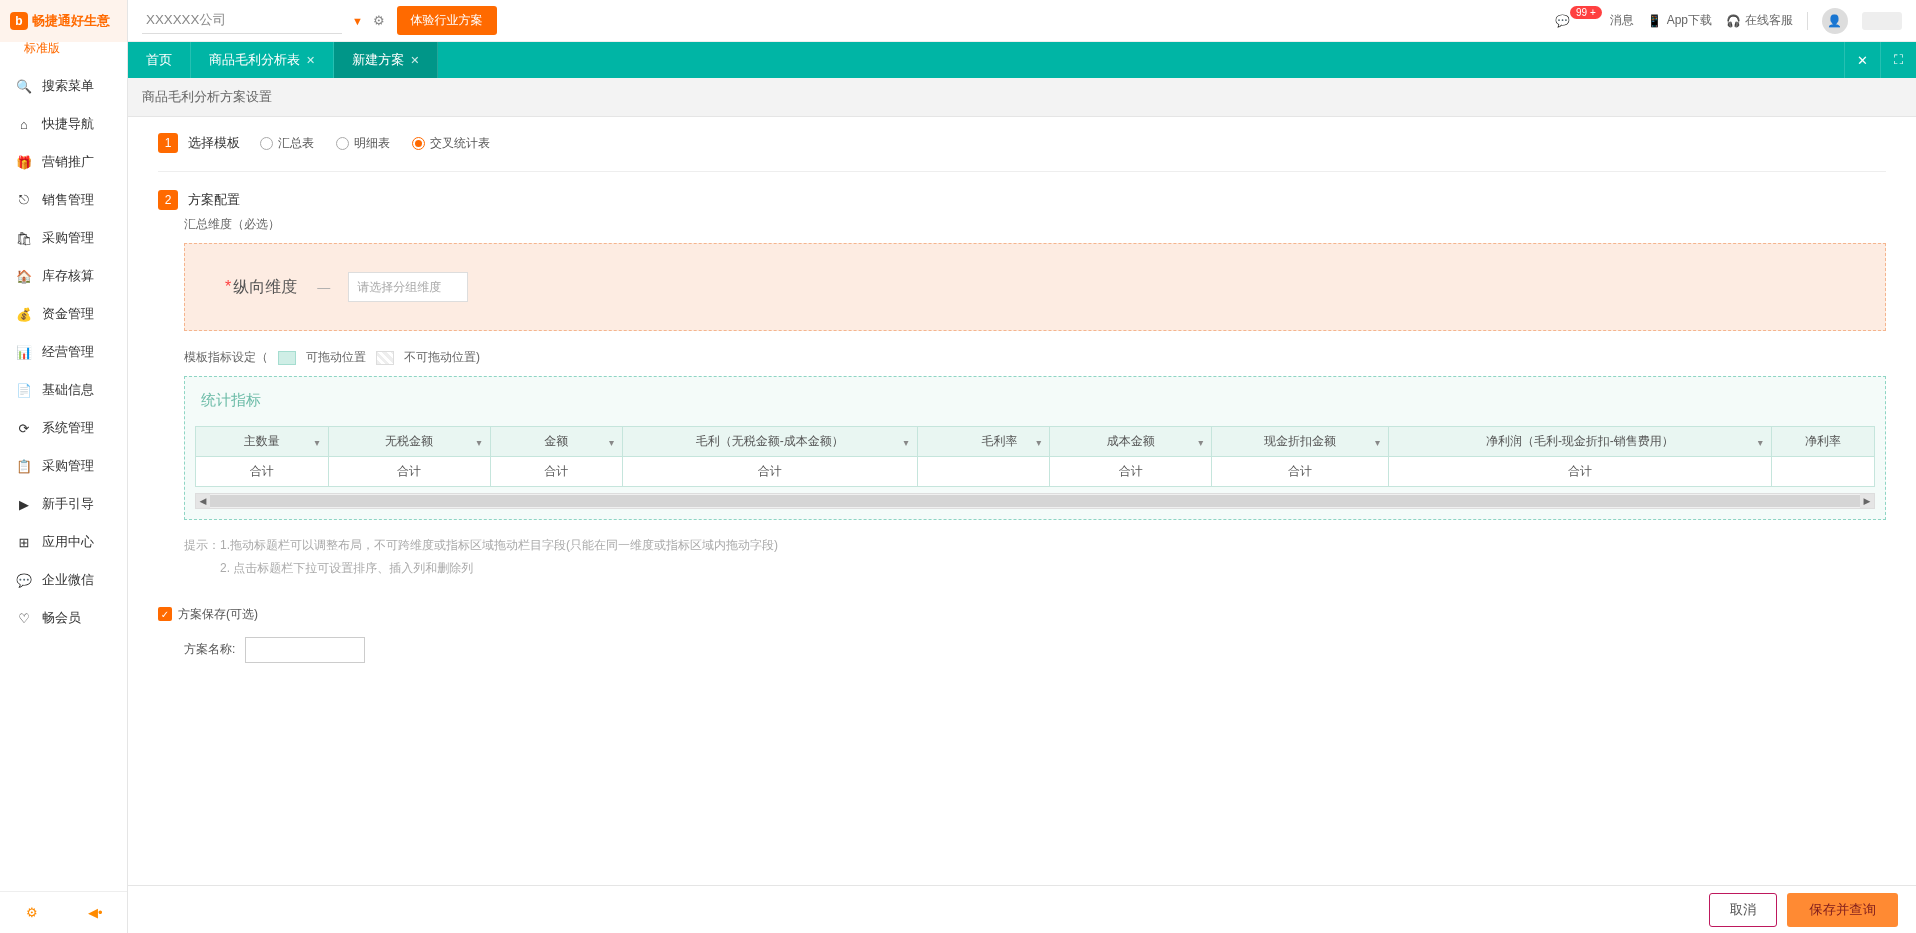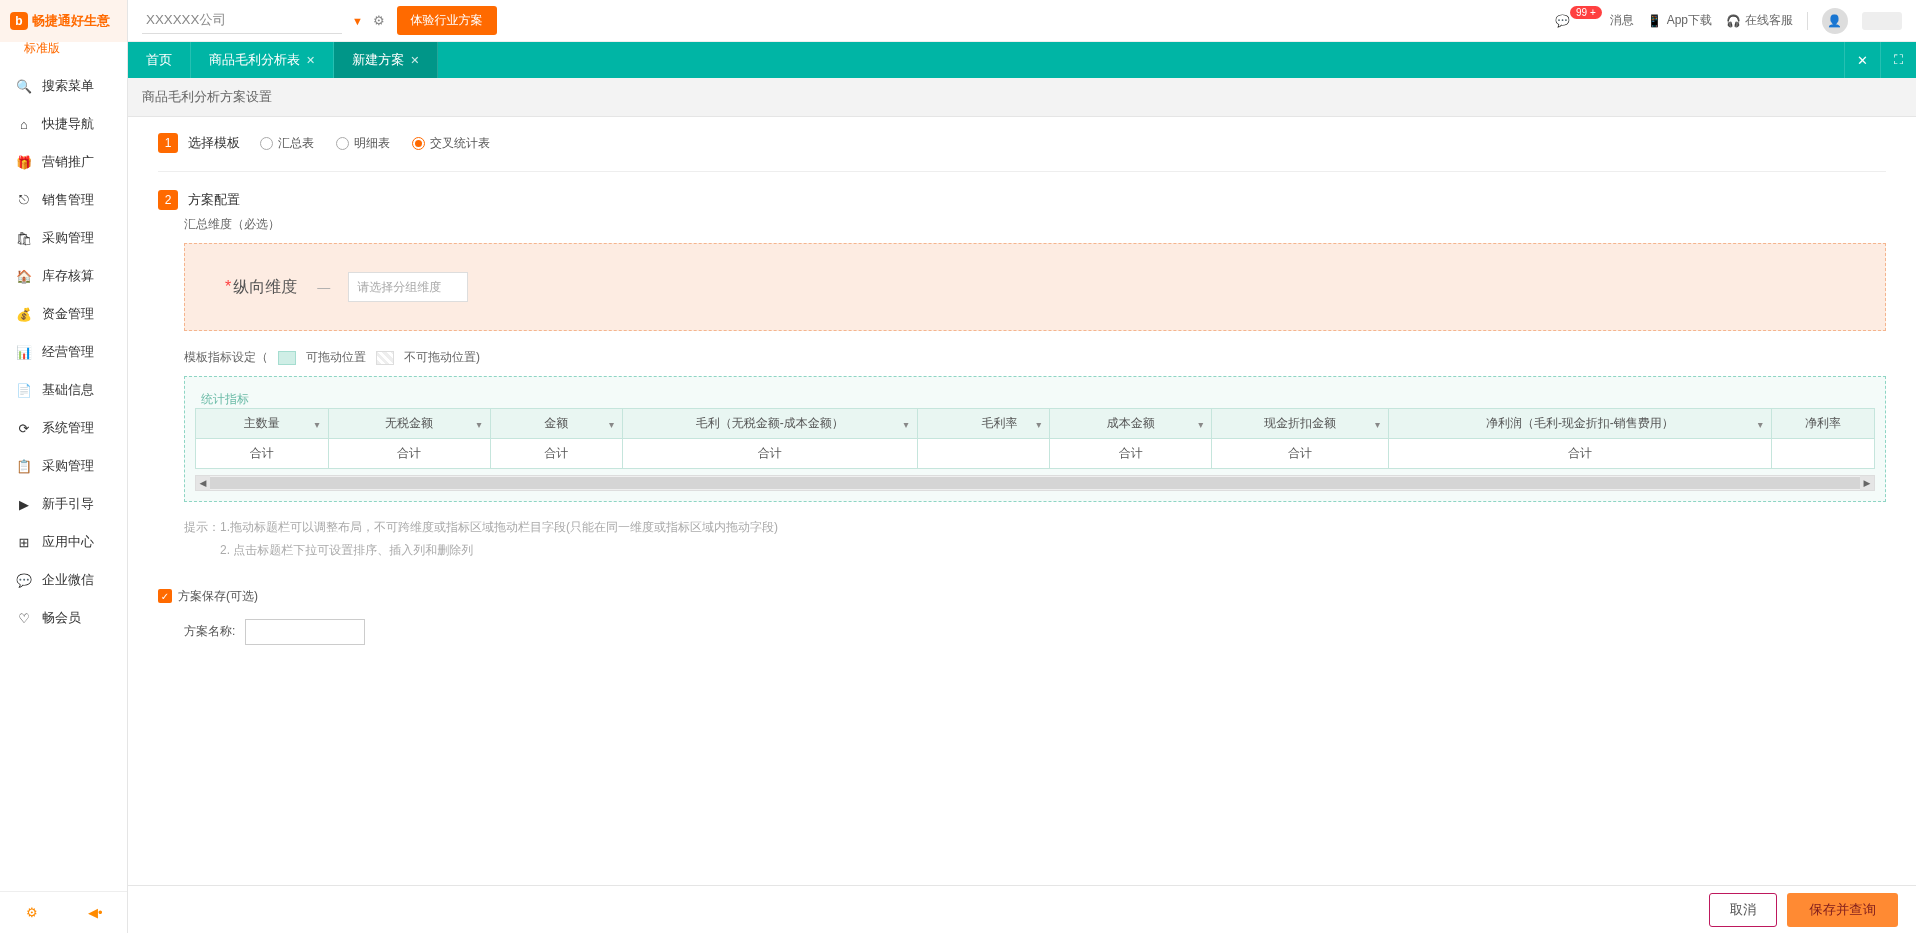--- a/index.html
+++ b/index.html
@@ -56,21 +56,21 @@
 .req { color: #ff4040; margin-right: 2px; }
 .dim-dash { color: #aaa; margin-right: 18px; }
 .dim-input { width: 120px; height: 30px; border: 1px solid #ddd; background: #fff; padding: 0 8px; color: #aaa; font-size: 12px; display: flex; align-items: center; cursor: pointer; }
 
 .legend-row { display: flex; align-items: center; gap: 10px; font-size: 12px; color: #666; margin: 18px 0 10px 26px; }
 .legend-box { width: 18px; height: 14px; display: inline-block; }
 .lb-drag { background: #cfeee6; border: 1px solid #a5ddd0; }
 .lb-nodrag { background: repeating-linear-gradient(45deg, #eee, #eee 3px, #fff 3px, #fff 6px); border: 1px solid #ddd; }
 
 .stats-wrap { margin-left: 26px; border: 1px dashed #8ed5c4; background: #f4fbf9; padding: 14px 10px 10px 10px; }
-.stats-title { color: #6bbba7; font-size: 12px; margin-bottom: 0; padding-left: 6px; }
+.stats-title { color: #6bbba7; font-size: 15px; margin-bottom: 16px; padding-left: 6px; }
 .stats-table { width: 100%; border-collapse: collapse; table-layout: fixed; }
 .stats-table th, .stats-table td { border: 1px solid #c5e5dc; background: #e9f6f2; font-size: 12px; font-weight: normal; color: #555; text-align: center; padding: 6px 4px; position: relative; }
 .stats-table td { background: #fff; }
 .th-chev { position: absolute; right: 8px; top: 50%; transform: translateY(-50%); color: #888; font-size: 10px; cursor: pointer; }
 .hscroll { height: 16px; background: #f0f0f0; margin-top: 6px; position: relative; border: 1px solid #ddd; }
 .hscroll-thumb { position: absolute; left: 14px; right: 14px; top: 1px; bottom: 1px; background: #d5d5d5; }
 .hscroll-btn { position: absolute; top: 0; width: 14px; height: 100%; background: #e5e5e5; display: flex; align-items: center; justify-content: center; font-size: 9px; color: #666; cursor: pointer; }
 .hscroll-btn.left { left: 0; }
 .hscroll-btn.right { right: 0; }
 

